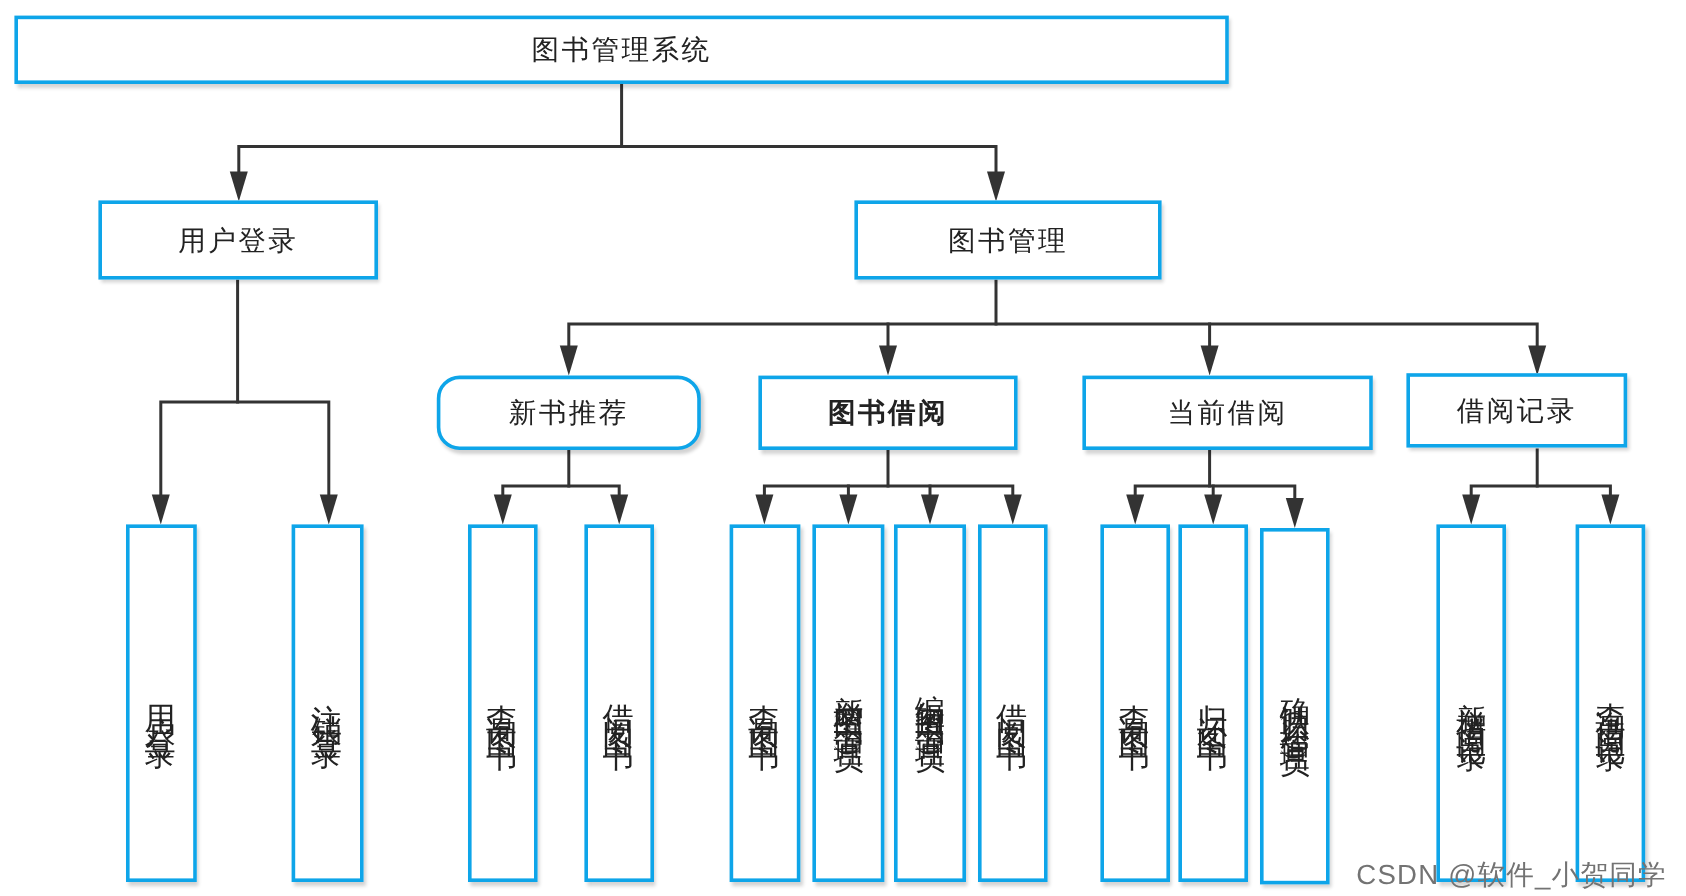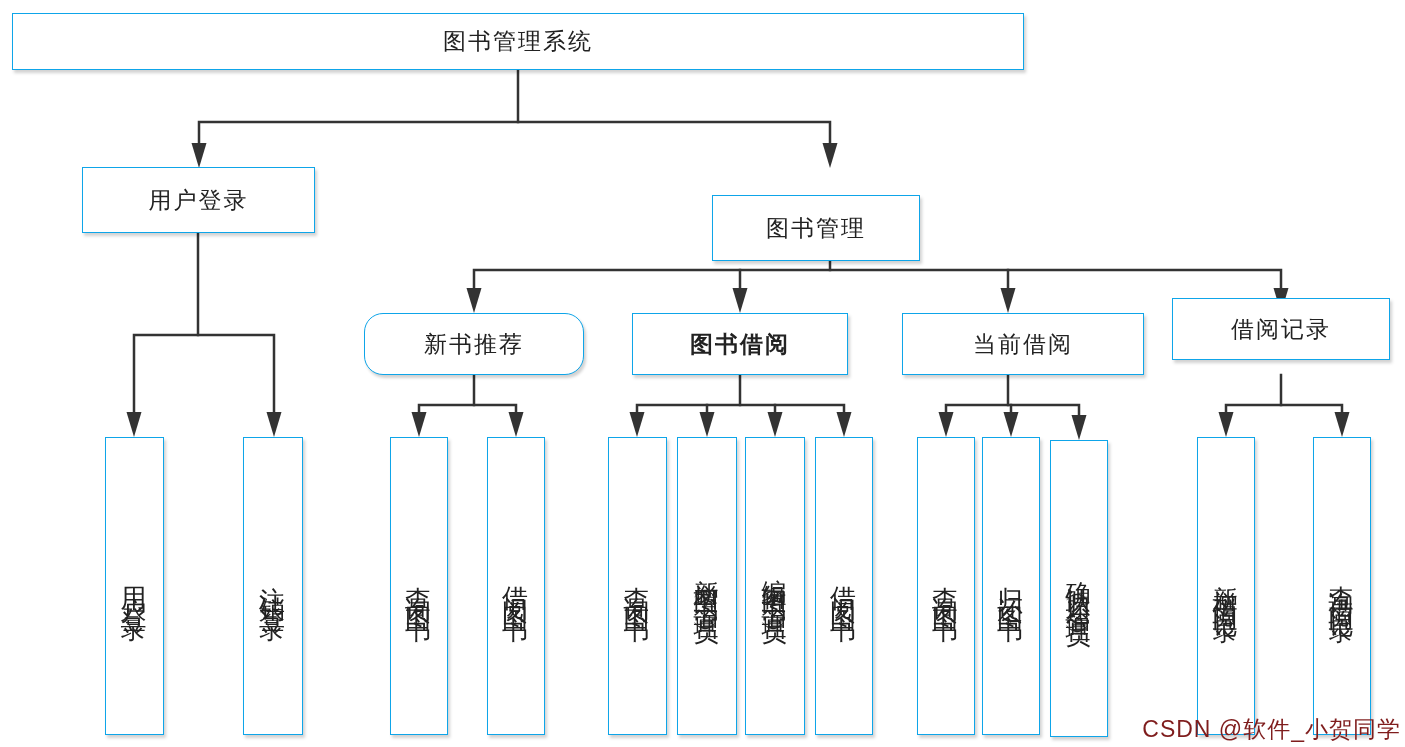--- a/index.html
+++ b/index.html
@@ -13,21 +13,21 @@
   }
   svg.connectors {
     position: absolute;
     left: 0; top: 0;
     z-index: 0;
   }
   .node {
     position: absolute;
     box-sizing: border-box;
     background: #ffffff;
-    border: 1px solid #0ea5e9;
+    border: 3px solid #0ea5e9;
     color: #222222;
     display: flex;
     align-items: center;
     justify-content: center;
     z-index: 1;
     box-shadow: 2px 3px 3px rgba(0,0,0,0.18);
   }
   .h-label {
     font-size: 23px;
     letter-spacing: 2px;
@@ -38,24 +38,24 @@
     writing-mode: vertical-lr;
     text-orientation: mixed;
     white-space: nowrap;
     color: #222222;
   }
   .v4 { font-size: 26px; letter-spacing: 10px; }
   .v6 { font-size: 25px; letter-spacing: 7px; }
   .v9 { font-size: 25px; letter-spacing: 6px; }
   .watermark {
     position: absolute;
-    right: 4px;
+    right: 16px;
     top: 714px;
     font-size: 23px;
-    color: #7f1d1d;
+    color: #737373;
     letter-spacing: 1px;
     z-index: 2;
     white-space: nowrap;
   }
 </style>
 </head>
 <body>
 
 <div class="canvas">
 
@@ -111,34 +111,34 @@
     </g>
   </svg>
 
   <div class="node" style="left:12px; top:13px; width:1012px; height:57px;">
     <span class="h-label">图书管理系统</span>
   </div>
 
   <div class="node" style="left:82px; top:167px; width:233px; height:66px;">
     <span class="h-label">用户登录</span>
   </div>
-  <div class="node" style="left:712px; top:167px; width:208px; height:66px;margin-top:28px;">
+  <div class="node" style="left:712px; top:167px; width:256px; height:66px;">
     <span class="h-label">图书管理</span>
   </div>
 
   <div class="node" style="left:364px; top:313px; width:220px; height:62px;border-radius:19px;">
     <span class="h-label">新书推荐</span>
   </div>
   <div class="node" style="left:632px; top:313px; width:216px; height:62px;font-weight:bold;">
     <span class="h-label">图书借阅</span>
   </div>
   <div class="node" style="left:902px; top:313px; width:242px; height:62px;">
     <span class="h-label">当前借阅</span>
   </div>
-  <div class="node" style="left:1172px; top:298px; width:218px; height:62px;">
+  <div class="node" style="left:1172px; top:311px; width:184px; height:62px;">
     <span class="h-label">借阅记录</span>
   </div>
 
   <div class="node" style="left:105px; top:437px; width:59px; height:298px;">
     <span class="v-label v4">用户登录</span>
   </div>
   <div class="node" style="left:243px; top:437px; width:60px; height:298px;">
     <span class="v-label v4">注销登录</span>
   </div>
 

